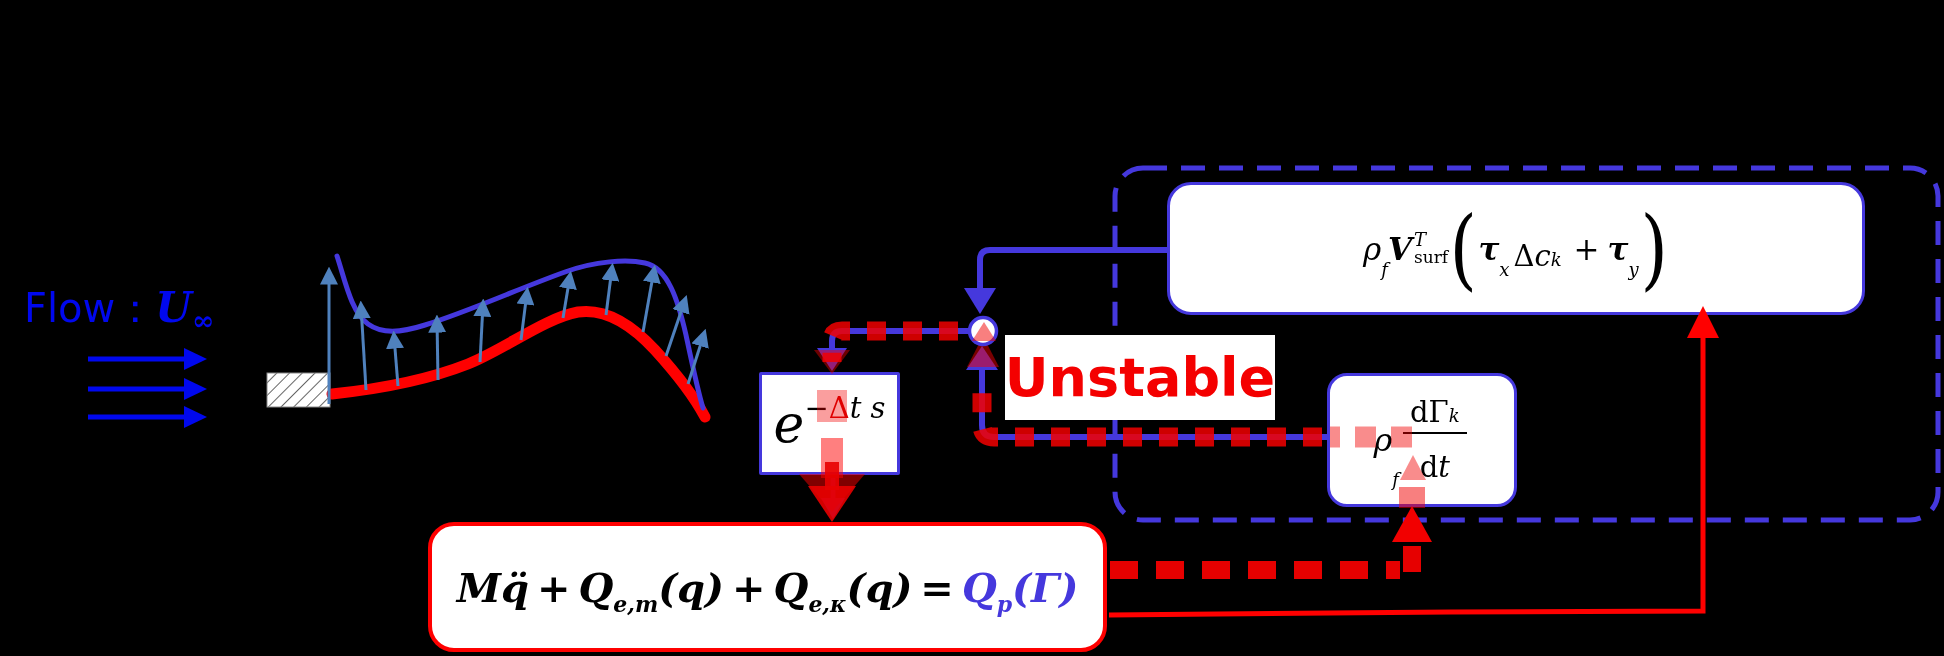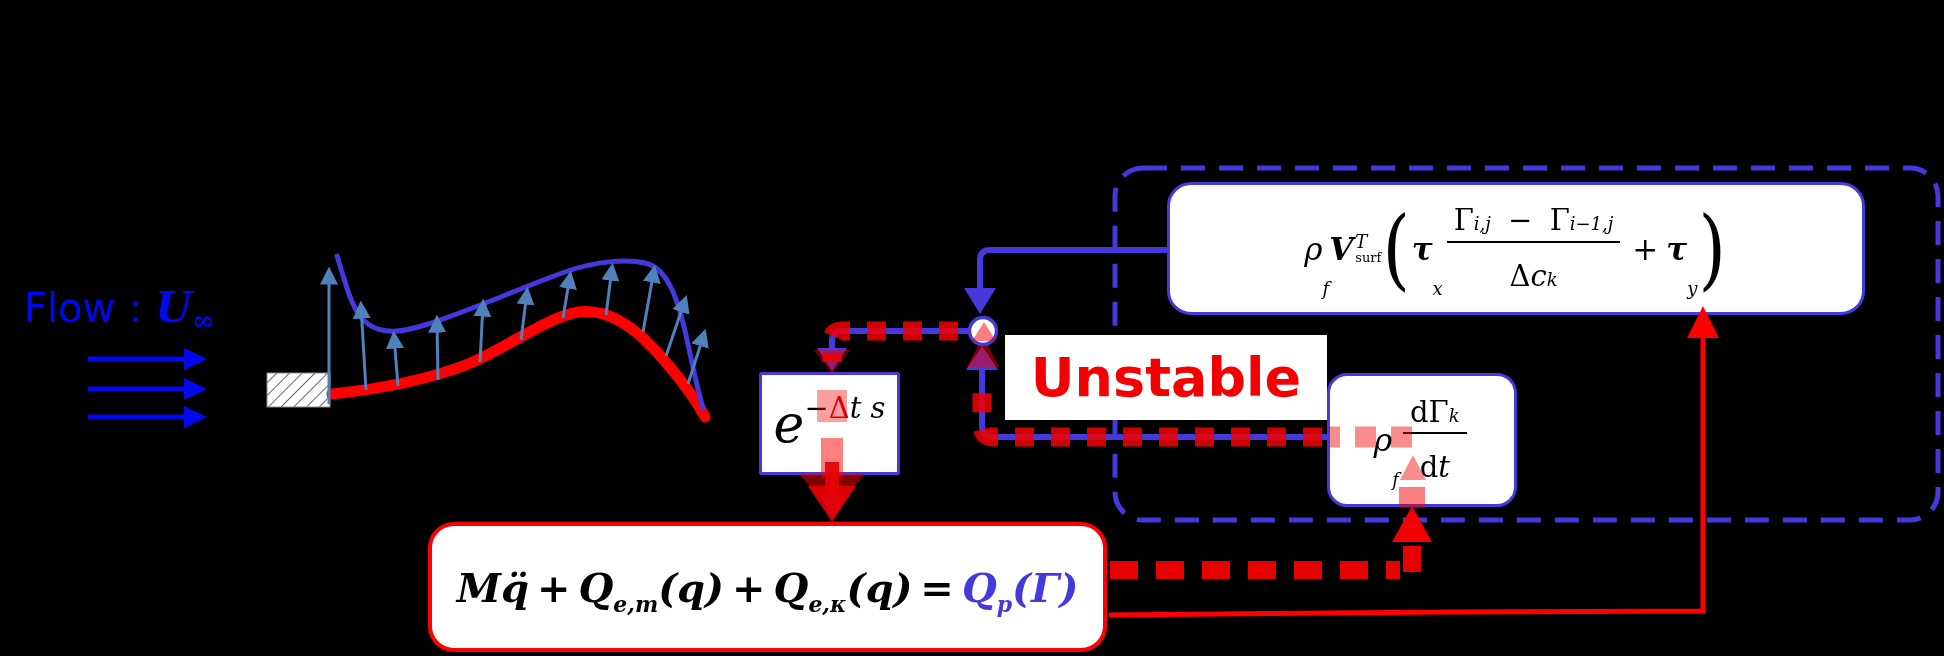--- a/index.html
+++ b/index.html
@@ -14,31 +14,31 @@
   #flow-label .inf{font-size:27px;vertical-align:-8px;font-style:normal;}
   #ff-title{position:absolute;left:1118px;top:119px;color:#5247E6;font-size:32px;
             font-family:"DejaVu Sans",sans-serif;white-space:nowrap;}
   
   .wbox{position:absolute;background:#fff;box-sizing:border-box;display:flex;
         align-items:center;justify-content:center;}
   #formula-box{left:1167px;top:182px;width:698px;height:133px;border:3px solid #4538DD;border-radius:24px;}
   #vortex-box{left:1327px;top:373px;width:190px;height:134px;border:3px solid #4538DD;border-radius:20px;}
   #delay-box{left:759px;top:372px;width:141px;height:103px;border:3px solid #4538DD;border-radius:2px;}
   #equation-box{left:428px;top:522px;width:679px;height:130px;border:4px solid #FF0000;border-radius:26px;}
-  #unstable-box{left:1005px;top:335px;width:322px;height:85px;}
+  #unstable-box{left:1005px;top:335px;width:270px;height:85px;}
   #unstable-box span{color:#F40000;font-size:54px;font-weight:bold;font-family:"DejaVu Sans",sans-serif;}
   
   .math-row{display:flex;align-items:center;font-family:"DejaVu Serif",serif;color:#000;}
   .it{font-style:italic;}
   .bf{font-weight:bold;}
   .sub{font-size:18px;font-style:italic;align-self:flex-end;transform:translateY(6px);}
   .supsub{display:inline-flex;flex-direction:column;line-height:1;font-size:18px;
           justify-content:center;margin-left:2px;}
   .supsub .s-top{font-style:italic;}
-  .supsub .s-bot{font-style:normal;font-size:13px;}
+  .supsub .s-bot{font-style:normal;font-size:17px;}
   .frac{display:inline-flex;flex-direction:column;align-items:center;line-height:1.15;margin:0 4px;}
   .frac .num{border-bottom:2.5px solid #000;padding:0 7px 3px;}
   .frac .den{padding-top:17px;}
   .paren{font-size:88px;font-weight:200;line-height:0;transform:scaleX(.8);margin:0 -2px;}
   #formula-box .math-row{font-size:31px;}
   #formula-box .frac{font-size:29px;}
   #vortex-box .math-row{font-size:32px;}
   #vortex-box .frac{font-size:29px;}
   #vortex-box .frac .num{border-bottom-width:2px;}
   #delay-box .math-row{font-size:52px;}
@@ -108,23 +108,20 @@
         <span class="sub">f</span>
       <span class="it bf">V</span>
       <span class="supsub">
         <span class="s-top">T</span>
         <span class="s-bot">surf</span>
       </span>
       <span class="paren">(</span>
       <span class="it bf">τ</span>
         <span class="sub">x</span>
       <span class="frac">
-        <span class="num"><span>Γ</span><span class="sub">i,j</span>
-          <span class="plus">−</span>
-          <span>Γ</span><span class="sub">i−1,j</span></span>
         <span class="den"><span>Δ</span><span class="it">c</span><span class="sub">k</span></span>
       </span>
       <span class="plus">+</span>
       <span class="it bf">τ</span>
         <span class="sub">y</span>
       <span class="paren">)</span>
     </div>
   </div>
 
   <div class="wbox" id="vortex-box">

